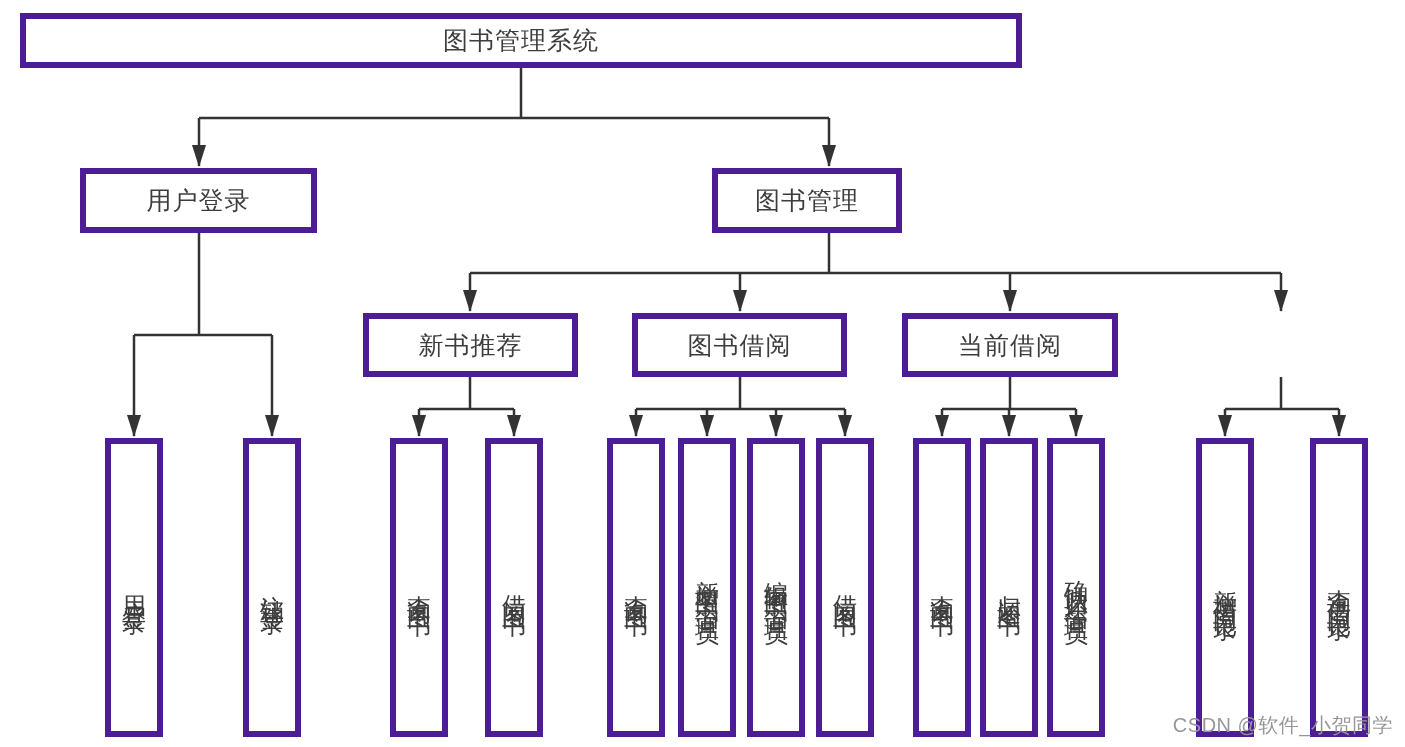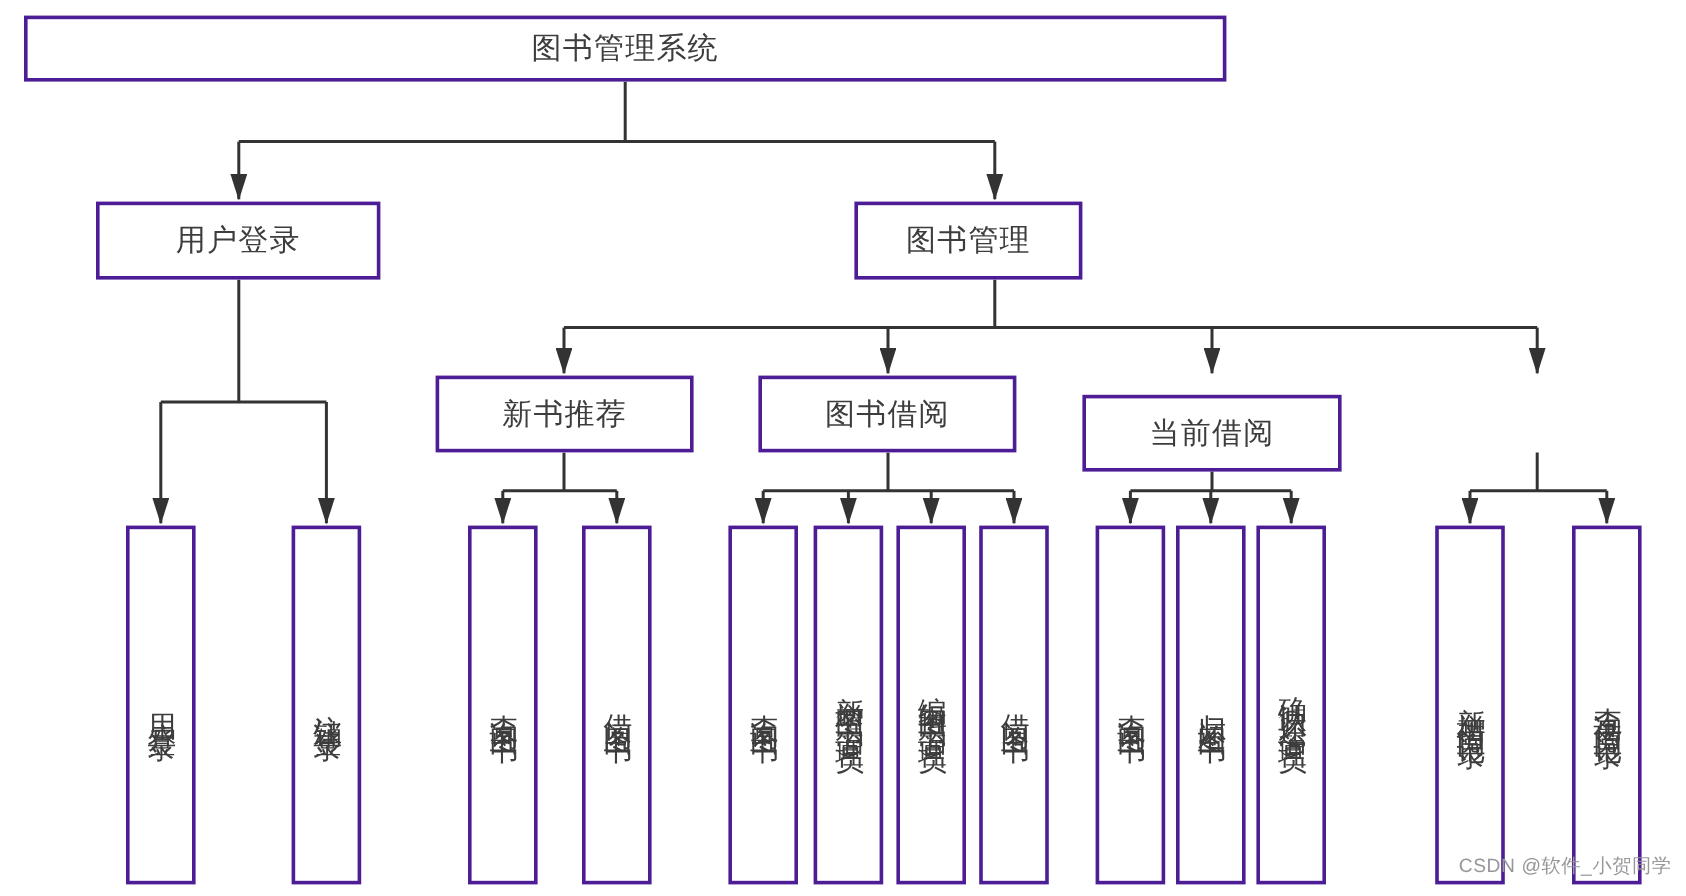--- a/index.html
+++ b/index.html
@@ -19,21 +19,21 @@
   .connector-layer {
     position: absolute;
     left: 0;
     top: 0;
     width: 1405px;
     height: 747px;
   }
   .box {
     position: absolute;
     box-sizing: border-box;
-    border: 3px solid #4c1d95;
+    border: 6px solid #4c1d95;
     background: #ffffff;
     display: flex;
     align-items: center;
     justify-content: center;
     text-align: center;
     font-size: 25px;
     letter-spacing: 1px;
     line-height: 1;
     white-space: nowrap;
   }
@@ -43,41 +43,41 @@
     font-size: 24px;
     letter-spacing: 6px;
     white-space: normal;
   }
   
   .n-root           { left: 20px;   top: 13px;  width: 1002px; height: 55px; }
   .n-user-login     { left: 80px;   top: 168px; width: 237px;  height: 65px; }
   .n-book-mgmt      { left: 712px;  top: 168px; width: 190px;  height: 65px; }
   .n-new-book-rec   { left: 363px;  top: 313px; width: 215px;  height: 64px; text-align: right; }
   .n-book-borrow    { left: 632px;  top: 313px; width: 215px;  height: 64px; }
-  .n-current-borrow { left: 902px;  top: 313px; width: 216px;  height: 64px; margin-top: 16px; }
+  .n-current-borrow { left: 902px;  top: 313px; width: 216px;  height: 64px; }
   .n-borrow-records { left: 1173px; top: 313px; width: 216px;  height: 64px; }
   .leaf { top: 438px; width: 58px; height: 299px; }
   .l-user-login  { left: 105px; }
   .l-logout      { left: 243px; }
   .l-rec-query   { left: 390px; }
   .l-rec-borrow  { left: 485px; }
   .l-bb-query    { left: 607px; }
   .l-bb-add      { left: 678px; }
   .l-bb-edit     { left: 747px; }
   .l-bb-borrow   { left: 816px; }
   .l-cb-query    { left: 913px; }
   .l-cb-return   { left: 980px; }
   .l-cb-confirm  { left: 1047px; }
   .l-br-add      { left: 1196px; }
   .l-br-query    { left: 1310px; }
   .watermark {
     position: absolute;
     top: 712px;
     right: 12px;
-    font-size: 16px;
+    font-size: 20px;
     letter-spacing: 0.5px;
     color: #97979b;
     white-space: nowrap;
   }
   .cline { stroke: #333333; stroke-width: 2.5; fill: none; }
 </style>
 </head>
 <body>
 
 <div class="stage">

